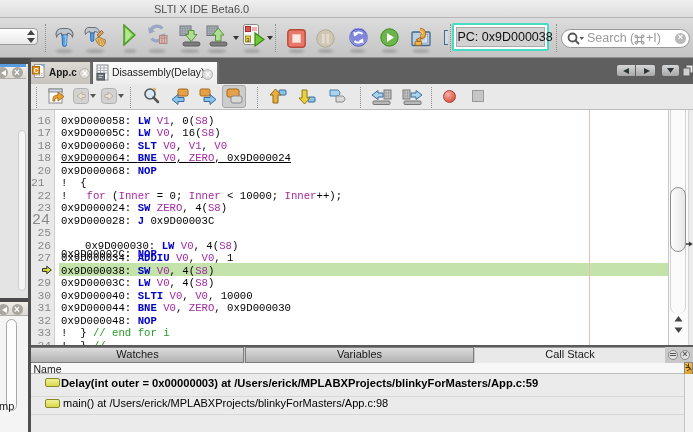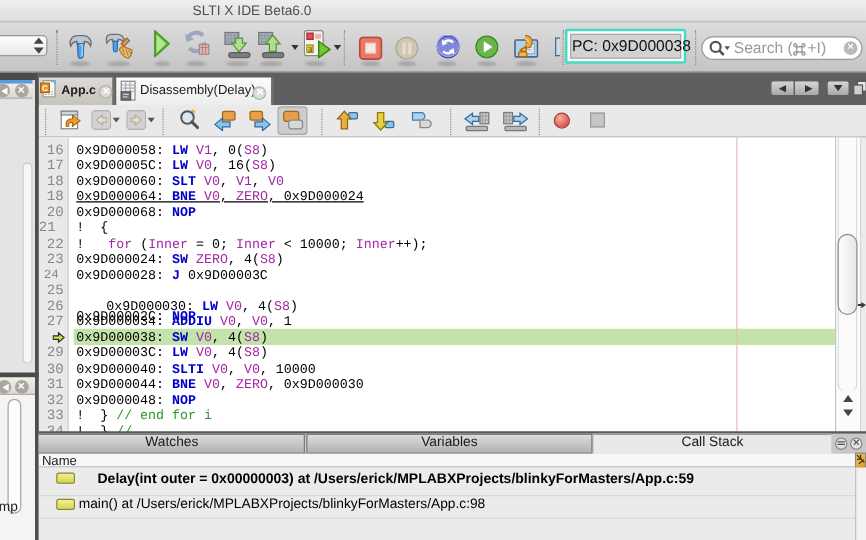--- a/index.html
+++ b/index.html
@@ -273,21 +273,21 @@
 
   <div id="gutter">
       <div class="abs mono" style="left:31px;top:114.5px;width:20px;text-align:right;color:#888;font-size:11.3px;">16</div>
       <div class="abs mono" style="left:31px;top:127px;width:20px;text-align:right;color:#888;font-size:11.3px;">17</div>
       <div class="abs mono" style="left:31px;top:139.5px;width:20px;text-align:right;color:#888;font-size:11.3px;">18</div>
       <div class="abs mono" style="left:31px;top:152px;width:20px;text-align:right;color:#888;font-size:11.3px;">18</div>
       <div class="abs mono" style="left:31px;top:164.5px;width:20px;text-align:right;color:#888;font-size:11.3px;">20</div>
       <div class="abs mono" style="left:31px;top:177px;width:20px;text-align:left;color:#888;font-size:11.3px;">21</div>
       <div class="abs mono" style="left:31px;top:189.5px;width:20px;text-align:right;color:#888;font-size:11.3px;">22</div>
       <div class="abs mono" style="left:31px;top:202px;width:20px;text-align:right;color:#888;font-size:11.3px;">23</div>
-      <div class="abs mono" style="left:31px;top:214.5px;width:20px;text-align:center;color:#888;font-size:10px;">24</div>
+      <div class="abs mono" style="left:31px;top:214.5px;width:20px;text-align:center;color:#888;font-size:15px;">24</div>
       <div class="abs mono" style="left:31px;top:227px;width:20px;text-align:right;color:#888;font-size:11.3px;">25</div>
       <div class="abs mono" style="left:31px;top:239.5px;width:20px;text-align:right;color:#888;font-size:11.3px;">26</div>
       <div class="abs mono" style="left:31px;top:252px;width:20px;text-align:right;color:#888;font-size:11.3px;">27</div>
       <div class="abs mono" style="left:31px;top:277px;width:20px;text-align:right;color:#888;font-size:11.3px;">29</div>
       <div class="abs mono" style="left:31px;top:289.5px;width:20px;text-align:right;color:#888;font-size:11.3px;">30</div>
       <div class="abs mono" style="left:31px;top:302px;width:20px;text-align:right;color:#888;font-size:11.3px;">31</div>
       <div class="abs mono" style="left:31px;top:314.5px;width:20px;text-align:right;color:#888;font-size:11.3px;">32</div>
       <div class="abs mono" style="left:31px;top:327px;width:20px;text-align:right;color:#888;font-size:11.3px;">33</div>
       <div class="abs mono" style="left:31px;top:339.5px;width:20px;text-align:right;color:#888;font-size:11.3px;">34</div>
     </div>
@@ -385,18 +385,18 @@
         <path d="M0.5 1 L6.5 7 M3.5 0.5 L3.5 4 M0.5 4.5 L5 4.5 M2 8 L6 5" stroke="#4a3a10" stroke-width="1"></path>
       </svg>
   </div>
 
   <div class="abs" style="left:31px;top:374px;width:653px;height:58px;background:#ebebeb;"></div>
   <div class="abs" style="left:684px;top:374px;width:9px;height:58px;background:#f2f2f2;border-left:1px solid #c4c4c4;"></div>
   <div class="abs" style="left:31px;top:395.5px;width:653px;height:1px;background:#d8d8d8;"></div>
   <div class="abs" style="left:31px;top:414px;width:653px;height:1px;background:#d8d8d8;"></div>
 
   <div class="abs" style="left:45px;top:378px;width:15px;height:8.5px;background:linear-gradient(#f0f098,#d8d848);border:1px solid #888828;border-radius:2px;"></div>
-  <div class="abs" style="left:78px;top:376.5px;font-size:11.2px;font-weight:bold;color:#000;">Delay(int outer = 0x00000003) at /Users/erick/MPLABXProjects/blinkyForMasters/App.c:59</div>
+  <div class="abs" style="left:61px;top:376.5px;font-size:11.2px;font-weight:bold;color:#000;">Delay(int outer = 0x00000003) at /Users/erick/MPLABXProjects/blinkyForMasters/App.c:59</div>
 
   <div class="abs" style="left:45px;top:399px;width:15px;height:8.5px;background:linear-gradient(#f0f098,#d8d848);border:1px solid #888828;border-radius:2px;"></div>
   <div class="abs" style="left:63px;top:397px;font-size:11px;color:#000;">main() at /Users/erick/MPLABXProjects/blinkyForMasters/App.c:98</div>
 
 </div>
 
 </body></html>

